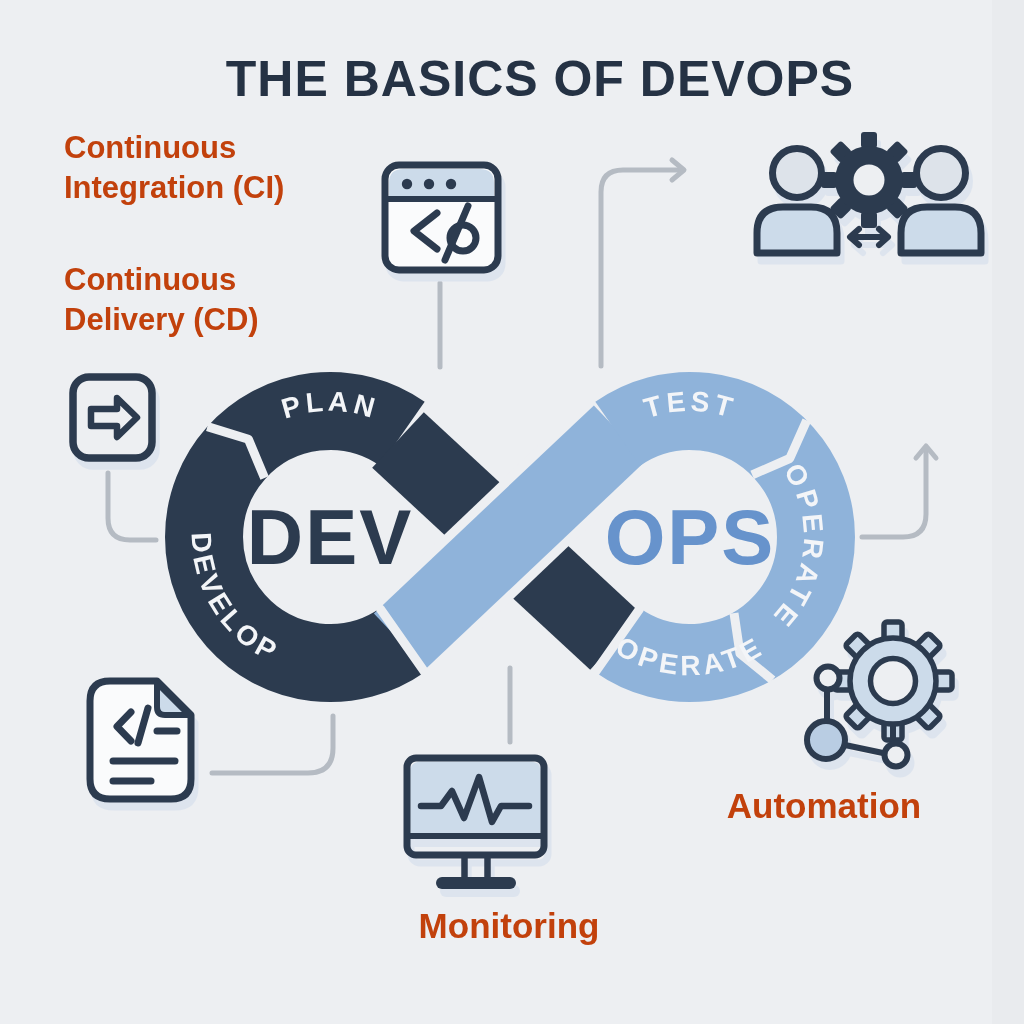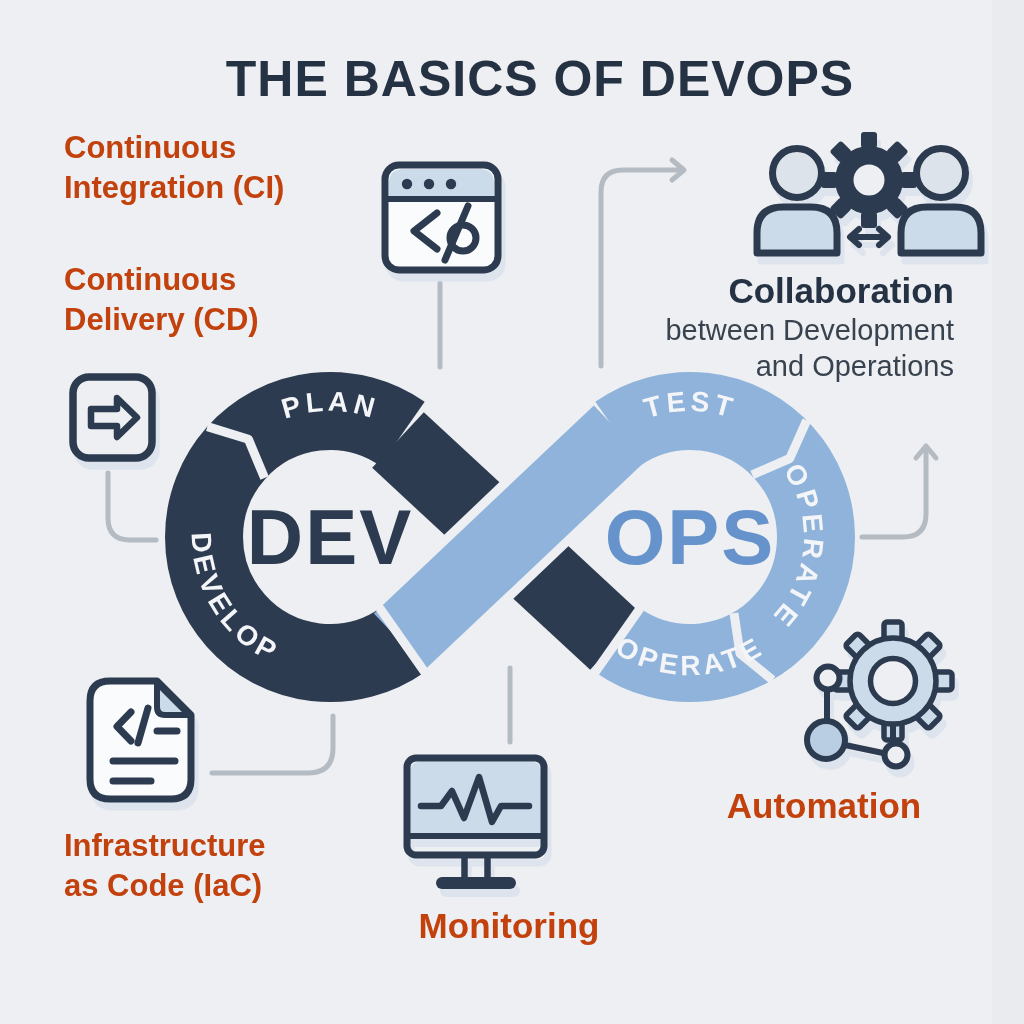--- a/index.html
+++ b/index.html
@@ -26,30 +26,23 @@
 <body>
 
 <div class="canvas">
 
   <h1 class="page-title">THE BASICS OF DEVOPS</h1>
 
   <div class="practice-label label-ci">Continuous
 Integration (CI)</div>
   <div class="practice-label label-cd">Continuous
 Delivery (CD)</div>
-  <div class="practice-label label-iac">Infrastructure
-as Code (IaC)</div>
   <div class="practice-label label-automation">Automation</div>
   <div class="practice-label label-monitoring">Monitoring</div>
 
-  <div class="collab-block">
-    <div class="collab-title">Collaboration</div>
-    <div class="collab-sub">between Development
-and Operations</div>
-  </div>
 
   <svg class="art" width="1024" height="1024" viewBox="0 0 1024 1024">
 
     <g stroke="#b5bbc3" stroke-width="5" fill="none" stroke-linecap="round" stroke-linejoin="round">
       <path d="M 440 283 L 440 367"></path>
       <path d="M 108 473 L 108 518 Q 108 540 130 540 L 156 540"></path>
       <path d="M 601 366 L 601 192 Q 601 170 623 170 L 682 170"></path>
       <path d="M 672 160 L 684 170 L 672 180"></path>
       <path d="M 862 537 L 903 537 Q 926 537 926 514 L 926 448"></path>
       <path d="M 916 458 L 926 446 L 936 458"></path>

